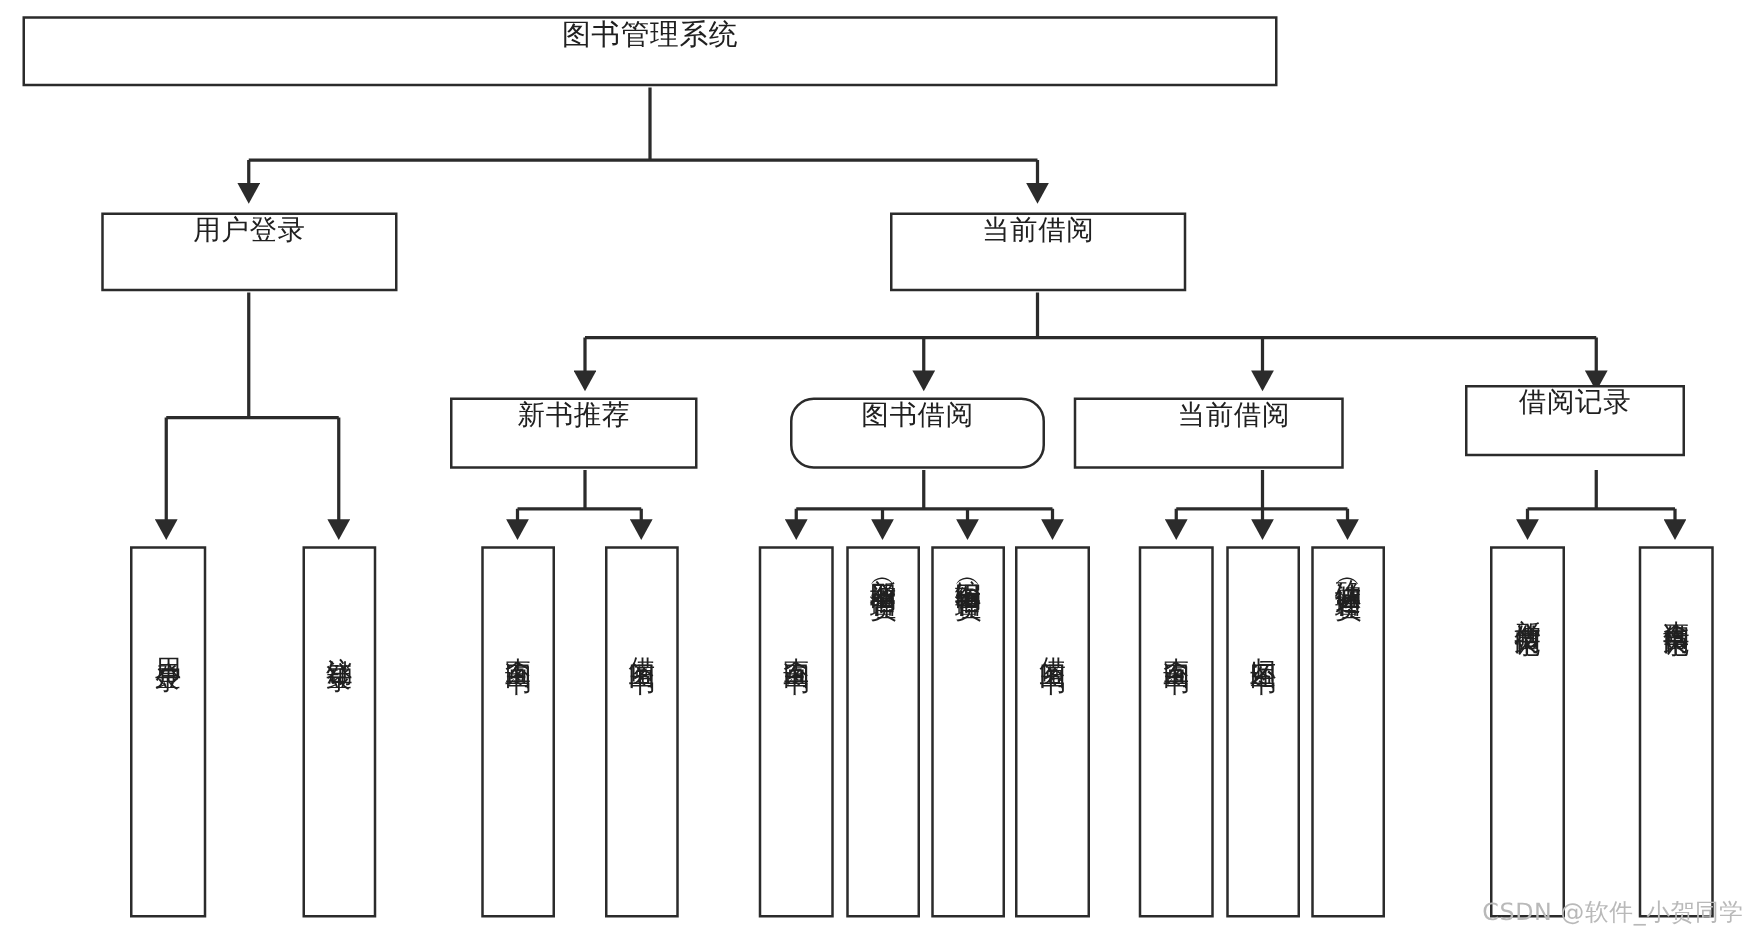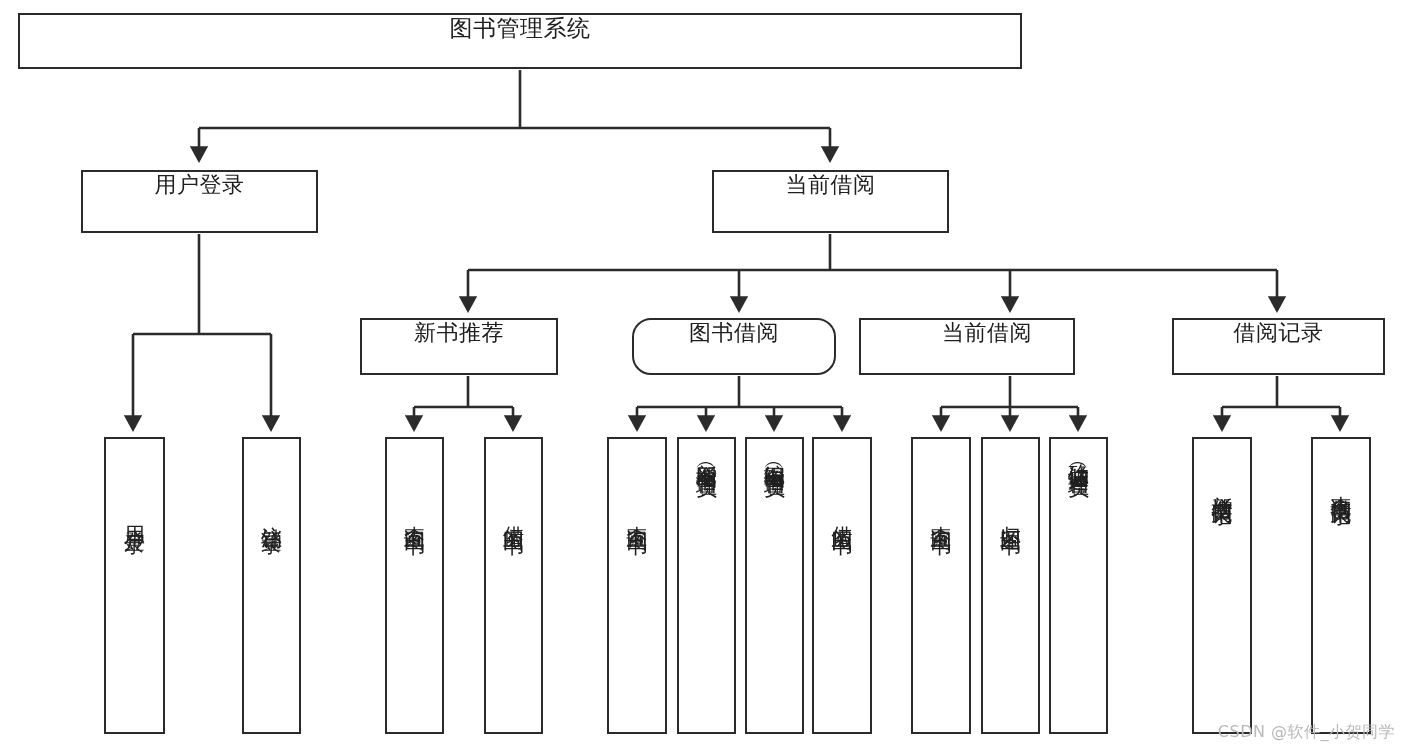--- a/index.html
+++ b/index.html
@@ -57,21 +57,21 @@
     font-size:21px;
     line-height:1.05;
     letter-spacing:3px;
     white-space:nowrap;
   }
   .node.v.tall .lbl{ letter-spacing:2px; }
   #watermark{
     position:absolute;
     right:10px;
     bottom:4px;
-    font-size:16px;
+    font-size:19px;
     color:#b9b9b9;
     letter-spacing:0.5px;
     z-index:3;
     white-space:nowrap;
     user-select:none;
   }
 </style>
 </head>
 <body>
 
@@ -144,21 +144,21 @@
   </div>
 
   <div class="node h" style="left:632px; top:318px; width:204px; height:57px;border-radius:19px;">
     <span class="lbl">图书借阅</span>
   </div>
 
   <div class="node h" style="left:859px; top:318px; width:216px; height:57px;padding-left:40px;">
     <span class="lbl">当前借阅</span>
   </div>
 
-  <div class="node h" style="left:1172px; top:318px; width:213px; height:57px;">
+  <div class="node h" style="left:1172px; top:308px; width:176px; height:57px;">
     <span class="lbl">借阅记录</span>
   </div>
 
   <div class="node v" style="left:104px; top:437px; width:61px; height:297px; padding-top:70px;">
     <span class="lbl">用户登录</span>
   </div>
   <div class="node v" style="left:242px; top:437px; width:59px; height:297px; padding-top:70px;">
     <span class="lbl">注销登录</span>
   </div>
 

